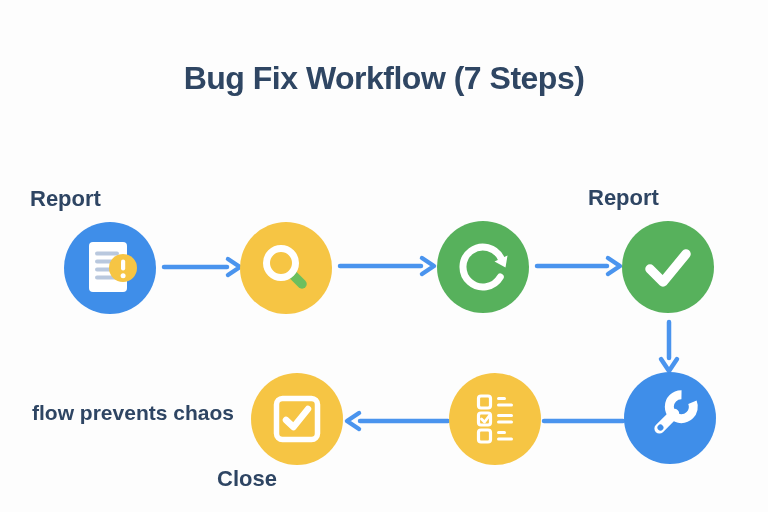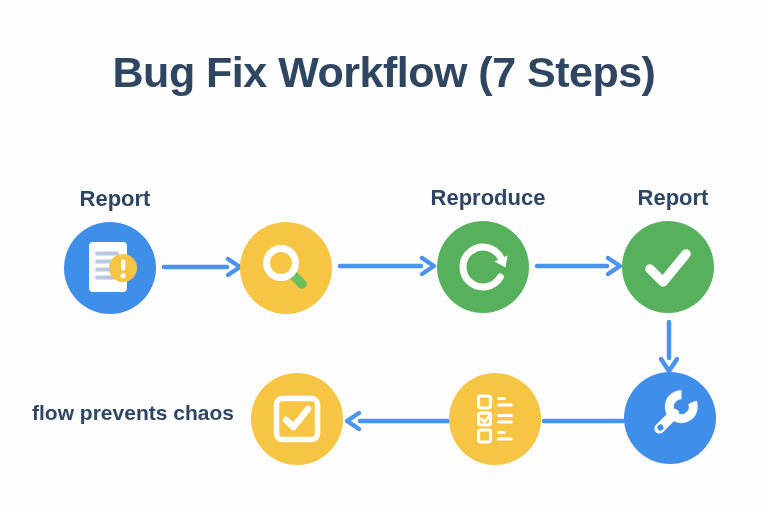--- a/index.html
+++ b/index.html
@@ -3,26 +3,26 @@
 <meta charset="utf-8">
 <style>
   html,body{margin:0;padding:0;background:#ffffff;}
   .canvas{
     position:relative;width:768px;height:512px;overflow:hidden;
     background:#fdfdfd;
     font-family:"Liberation Sans","DejaVu Sans",sans-serif;
     color:#304663;
   }
   .title{
-    position:absolute;left:0;right:0;top:48px;
-    text-align:center;font-size:43px;font-weight:800;letter-spacing:-0.5px;
+    position:absolute;left:0;right:0;top:60px;
+    text-align:center;font-size:32px;font-weight:800;letter-spacing:-0.5px;
     color:#2f4663;
   }
   .step-label{
-    position:absolute;width:170px;text-align:center;
+    position:absolute;width:170px;text-align:left;
     font-size:22px;font-weight:700;color:#2e4563;
   }
   .circle{
     position:absolute;width:92px;height:92px;border-radius:50%;
     display:flex;align-items:center;justify-content:center;
   }
   .circle svg{display:block;}
   .goal{
     position:absolute;left:6px;top:397px;width:254px;
     text-align:center;font-size:21px;font-weight:600;line-height:31px;
@@ -81,21 +81,20 @@
     </svg>
   </div>
 
   <div class="circle" style="left: 240px; top: 222px; background: rgb(246, 197, 68);">
     <svg width="90" height="90" viewBox="0 0 90 90">
       <line x1="51.5" y1="51.5" x2="61" y2="61" stroke="#6cbf5e" stroke-width="9.5" stroke-linecap="round"></line>
       <circle cx="40" cy="40" r="14.5" stroke="#ffffff" stroke-width="7" fill="none"></circle>
     </svg>
   </div>
 
-  <div class="step-label" style="left:403px;top:185px">Reproduce</div>
   <div class="circle" style="left: 437px; top: 221px; background: rgb(87, 177, 92);">
     <svg width="90" height="90" viewBox="0 0 90 90">
       <path d="M 62.3 55 A 20 20 0 1 1 63.1 36.5" stroke="#ffffff" stroke-width="7" fill="none" stroke-linecap="round"></path>
       <polygon points="69.5,33.5 56.5,39.5 67.5,45.5" fill="#ffffff"></polygon>
     </svg>
   </div>
 
   <div class="step-label" style="left:588px;top:185px">Report</div>
   <div class="circle" style="left: 622px; top: 221px; background: rgb(87, 177, 92);">
     <svg width="90" height="90" viewBox="0 0 90 90">
@@ -125,20 +124,21 @@
         <rect x="47" y="23" width="9" height="3" rx="1.5"></rect>
         <rect x="47" y="29.5" width="16" height="3" rx="1.5"></rect>
         <rect x="47" y="40" width="16" height="3" rx="1.5"></rect>
         <rect x="47" y="46.5" width="16" height="3" rx="1.5"></rect>
         <rect x="47" y="57" width="9" height="3" rx="1.5"></rect>
         <rect x="47" y="63.5" width="16" height="3" rx="1.5"></rect>
       </g>
     </svg>
   </div>
 
+  <div class="step-label" style="left:217px;top:466px">Close</div>
   <div class="circle" style="left: 251px; top: 373px; background: rgb(246, 197, 68);">
     <svg width="90" height="90" viewBox="0 0 90 90">
       <rect x="24.5" y="24.5" width="41" height="41" rx="6" stroke="#ffffff" stroke-width="5.5" fill="none"></rect>
       <polyline points="34,46 41.5,53 56,35" stroke="#ffffff" stroke-width="6.5" fill="none" stroke-linecap="round" stroke-linejoin="round"></polyline>
     </svg>
   </div>
 
   <div class="goal">
     <div>flow prevents chaos</div>
   </div>

